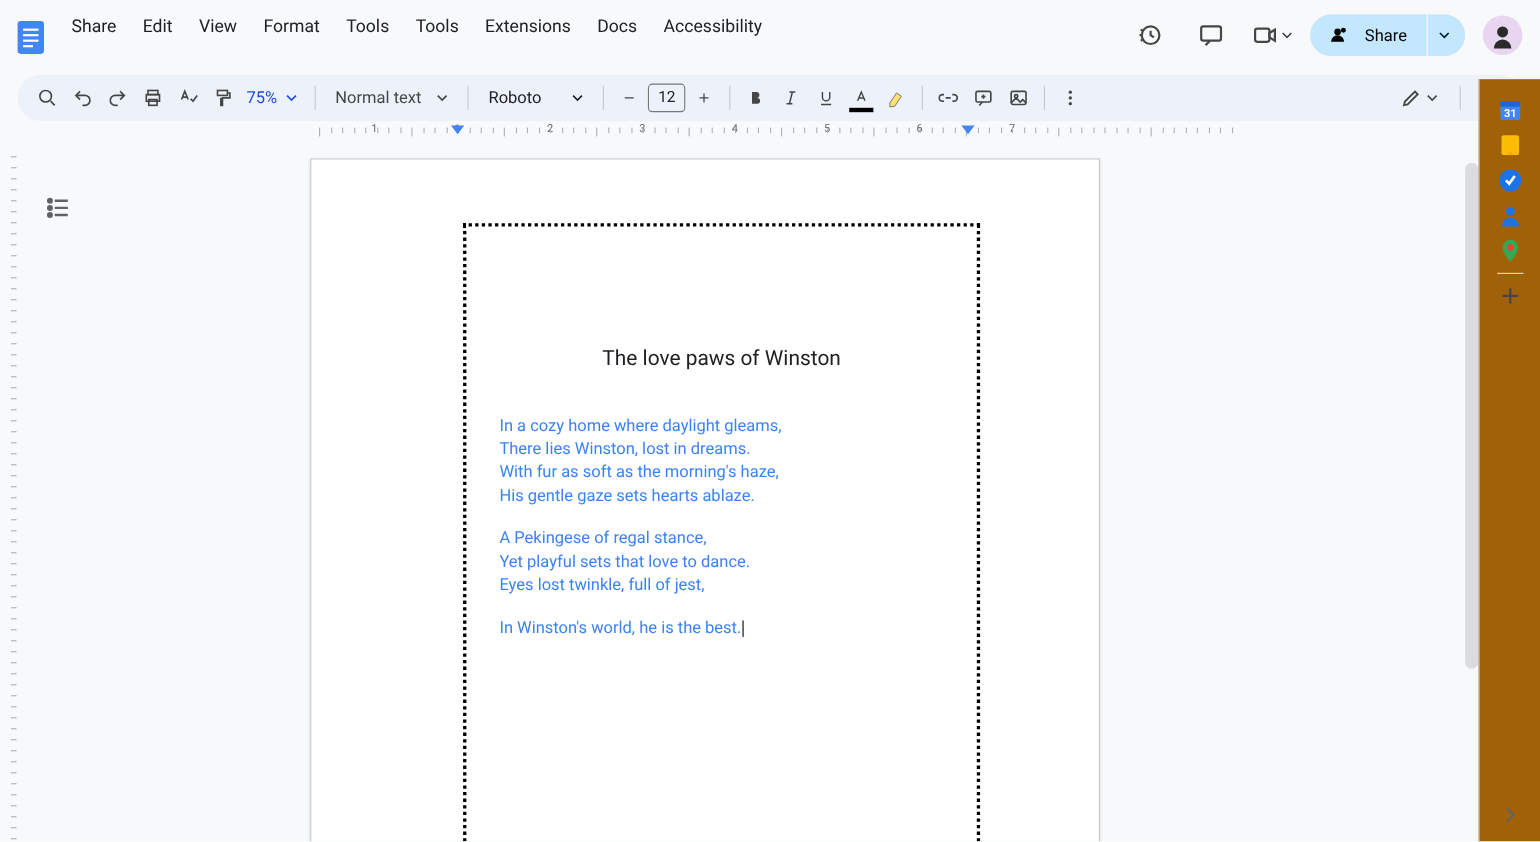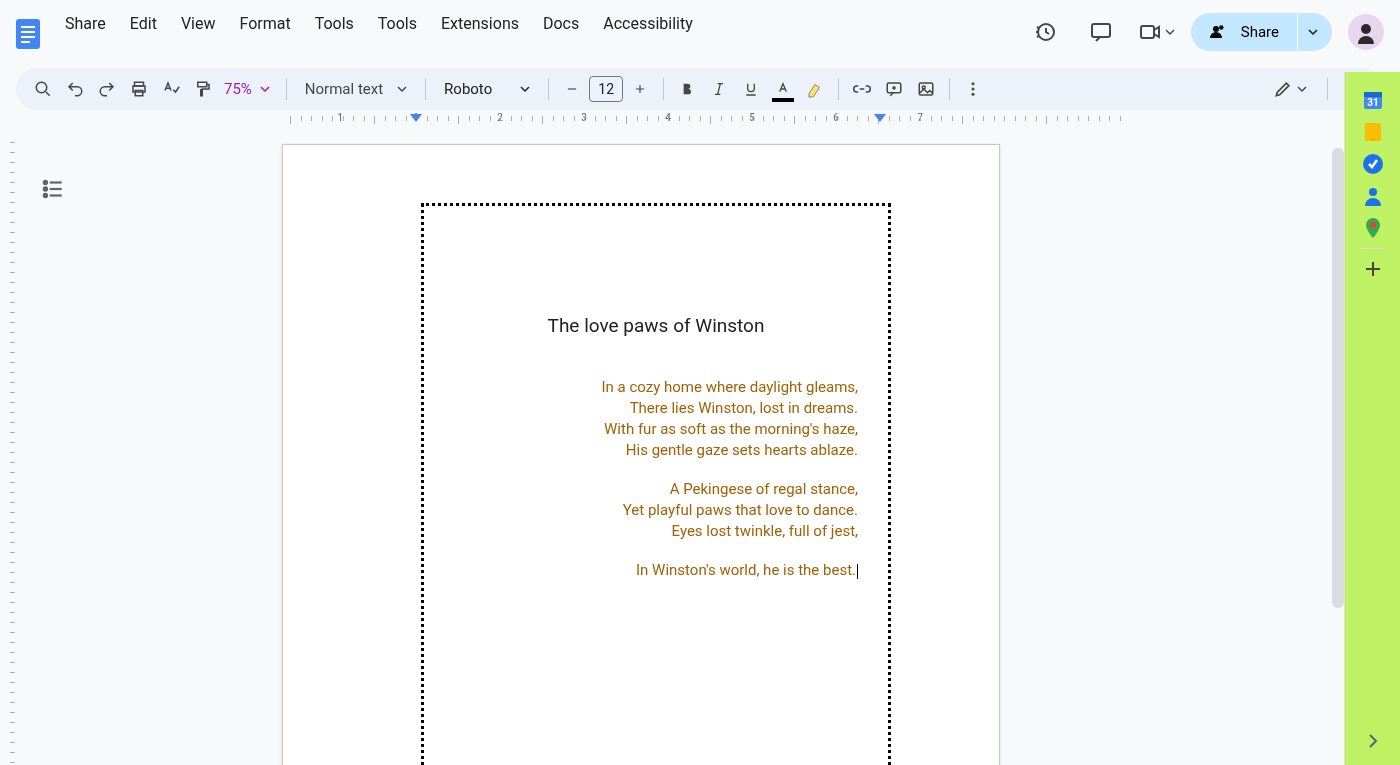--- a/index.html
+++ b/index.html
@@ -95,21 +95,21 @@
   gap: 2px;
 }
 .tbtn {
   width: 30px; height: 30px;
   display:flex; align-items:center; justify-content:center;
   color: #444746; border-radius: 4px; cursor:pointer;
 }
 .tsep { width: 1px; height: 22px; background: #c7c7c7; margin: 0 6px; }
 .zoom {
   display:flex; align-items:center; gap:8px;
-  padding: 0 8px 0 4px; color:#a21caf; font-size:15px; cursor:pointer;
+  padding: 0 8px 0 4px; color:#1d4ed8; font-size:15px; cursor:pointer;
 }
 .style-sel { display:flex; align-items:center; gap:14px; padding: 0 10px; font-size:15px; color:#444746; cursor:pointer;}
 .font-sel { display:flex; align-items:center; gap:28px; padding: 0 10px; font-size:15px; color:#202124; cursor:pointer;}
 .fontsize-box {
   border: 1px solid #747775;
   border-radius: 4px;
   width: 34px; height: 26px;
   display:flex; align-items:center; justify-content:center;
   font-size:14px; color:#202124;
 }
@@ -166,27 +166,27 @@
   position:absolute;
   left: 138px; right: 108px; top: 58px; bottom: 0;
   border: 3px dotted #000;
   padding: 60px 30px 20px 30px;
 }
 .doc-heading {
   text-align:center; font-size: 19px; color:#202124; font-weight:400;
   margin-top: 48px; margin-bottom: 40px;
 }
 .doc-body {
-  text-align:right; font-size: 15px; color:#a16207; line-height: 1.4;
+  text-align:left; font-size: 15px; color:#3b82f6; line-height: 1.4;
 }
 .doc-body p { margin-bottom: 18px; }
 .cursor { display:inline-block; width:1px; height:15px; background:#000; vertical-align:middle; margin-left:1px;}
 .side-panel {
   position:absolute; right:0; top:72px; bottom:0; width:56px;
-  background:#bef264; border-left:1px solid #dadce0;
+  background:#a16207; border-left:1px solid #dadce0;
   display:flex; flex-direction:column; align-items:center;
   padding-top:16px; gap:8px;
 }
 .side-icon { width:24px; height:24px; cursor:pointer; }
 .side-sep { width:24px; height:1px; background:#dadce0; }
 .side-chevron {
   position:absolute; bottom:12px; width:24px; height:24px;
   color:#5f6368; cursor:pointer;
 }
 .vscroll {
@@ -575,21 +575,21 @@
         <path d="M9 12h11"></path>
         <circle cx="5" cy="18" r="1.5" fill="currentColor"></circle>
         <path d="M9 18h11"></path>
       </svg>
   </div>
   <div class="page">
     <div class="page-border">
       <div class="doc-heading">The love paws of Winston</div>
       <div class="doc-body" id="doc-body">
           <p><span>In a cozy home where daylight gleams,</span><br><span>There lies Winston, lost in dreams.</span><br><span>With fur as soft as the morning's haze,</span><br><span>His gentle gaze sets hearts ablaze.</span></p>
-          <p><span>A Pekingese of regal stance,</span><br><span>Yet playful paws that love to dance.</span><br><span>Eyes lost twinkle, full of jest,</span></p>
+          <p><span>A Pekingese of regal stance,</span><br><span>Yet playful sets that love to dance.</span><br><span>Eyes lost twinkle, full of jest,</span></p>
           <p><span>In Winston's world, he is the best.</span><span class="cursor"></span></p>
         </div>
     </div>
   </div>
 </div>
 
 <div class="vscroll">
   <div class="vscroll-thumb"></div>
 </div>
 

